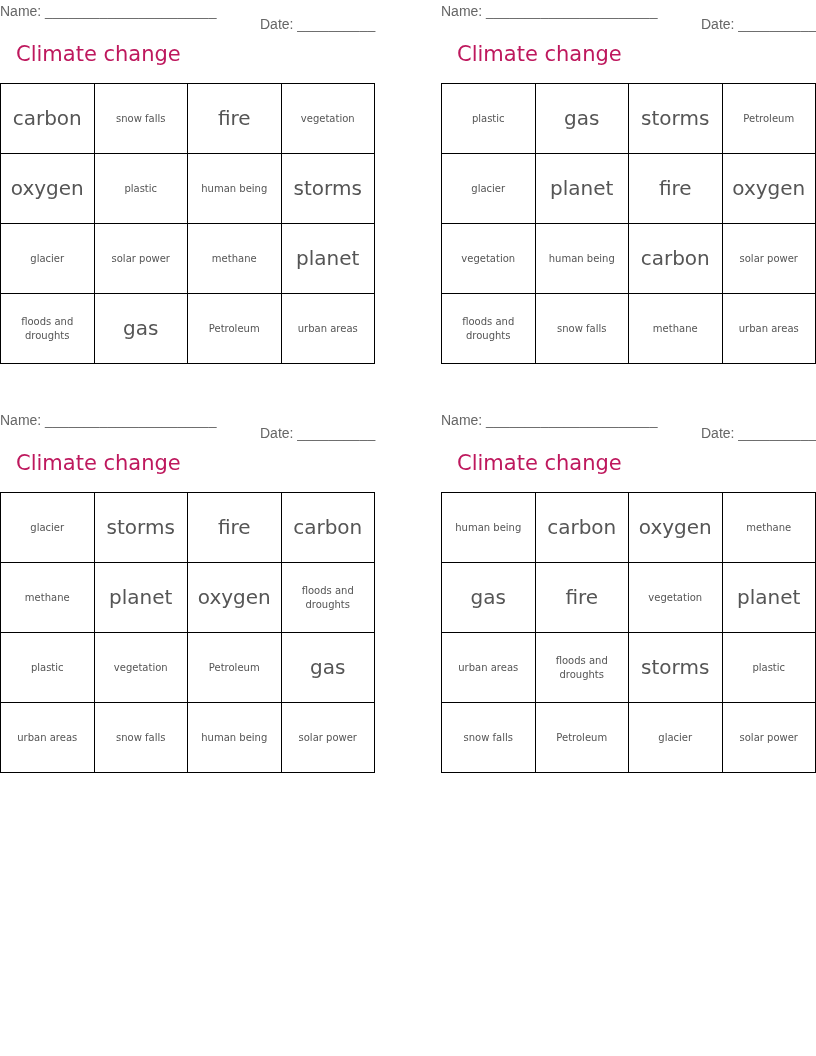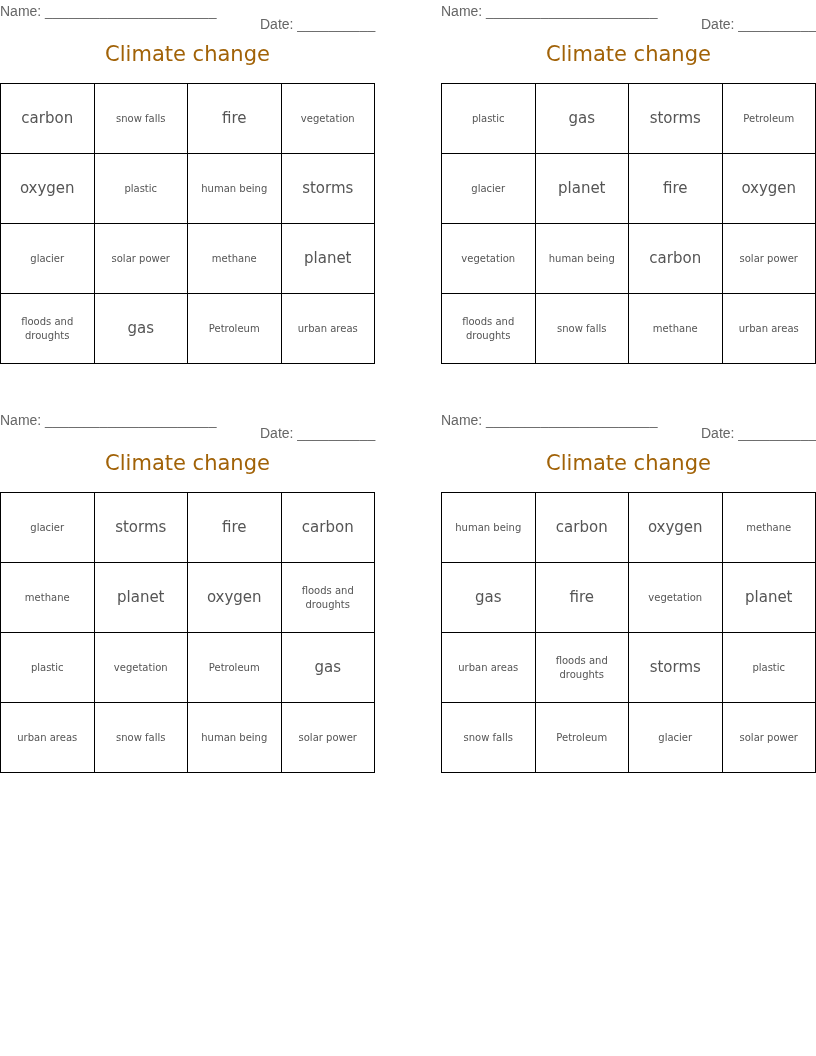--- a/index.html
+++ b/index.html
@@ -2,27 +2,27 @@
 <html><head>
   <meta charset="utf-8">
   <style>
     html, body { margin: 0; padding: 0; background: #ffffff; }
     body { width: 816px; height: 1056px; position: relative; overflow: hidden; }
     .card { position: absolute; width: 375px; }
     .hdr { position: absolute; top: 0; left: 0; width: 375px; height: 22px;
            font-family: "Liberation Sans", sans-serif; font-size: 14px; color: #666; }
     .hdr .name { position: absolute; left: 0; top: 3px; white-space: nowrap; }
     .hdr .date { position: absolute; left: 260px; top: 16px; white-space: nowrap; }
-    .title { position: absolute; top: 42px; left: 0; width: 375px; text-align: center;
-             font-family: "DejaVu Sans", sans-serif; font-size: 21px; color: #a16207; }
+    .title { position: absolute; top: 42px; left: 16px; width: 375px; 
+             font-family: "DejaVu Sans", sans-serif; font-size: 21px; color: #be185d; }
     table.grid { position: absolute; top: 83px; left: 0; border-collapse: collapse; width: 375px; height: 281px; table-layout: fixed; }
     table.grid td { border: 1px solid #000; text-align: center; vertical-align: middle; height: 69px;
                     font-family: "DejaVu Sans", sans-serif; color: #555; padding: 0 4px; line-height: 1.35; }
     td.s { font-size: 10px; }
-    td.l { font-size: 15px; }
+    td.l { font-size: 20px; }
   </style>
 </head>
 <body>
 
 <div class="card" style="left:0;top:0;">
   <div class="hdr">
     <span class="name">Name: ______________________</span>
     <span class="date">Date: __________</span>
   </div>
   <div class="title">Climate change</div>

